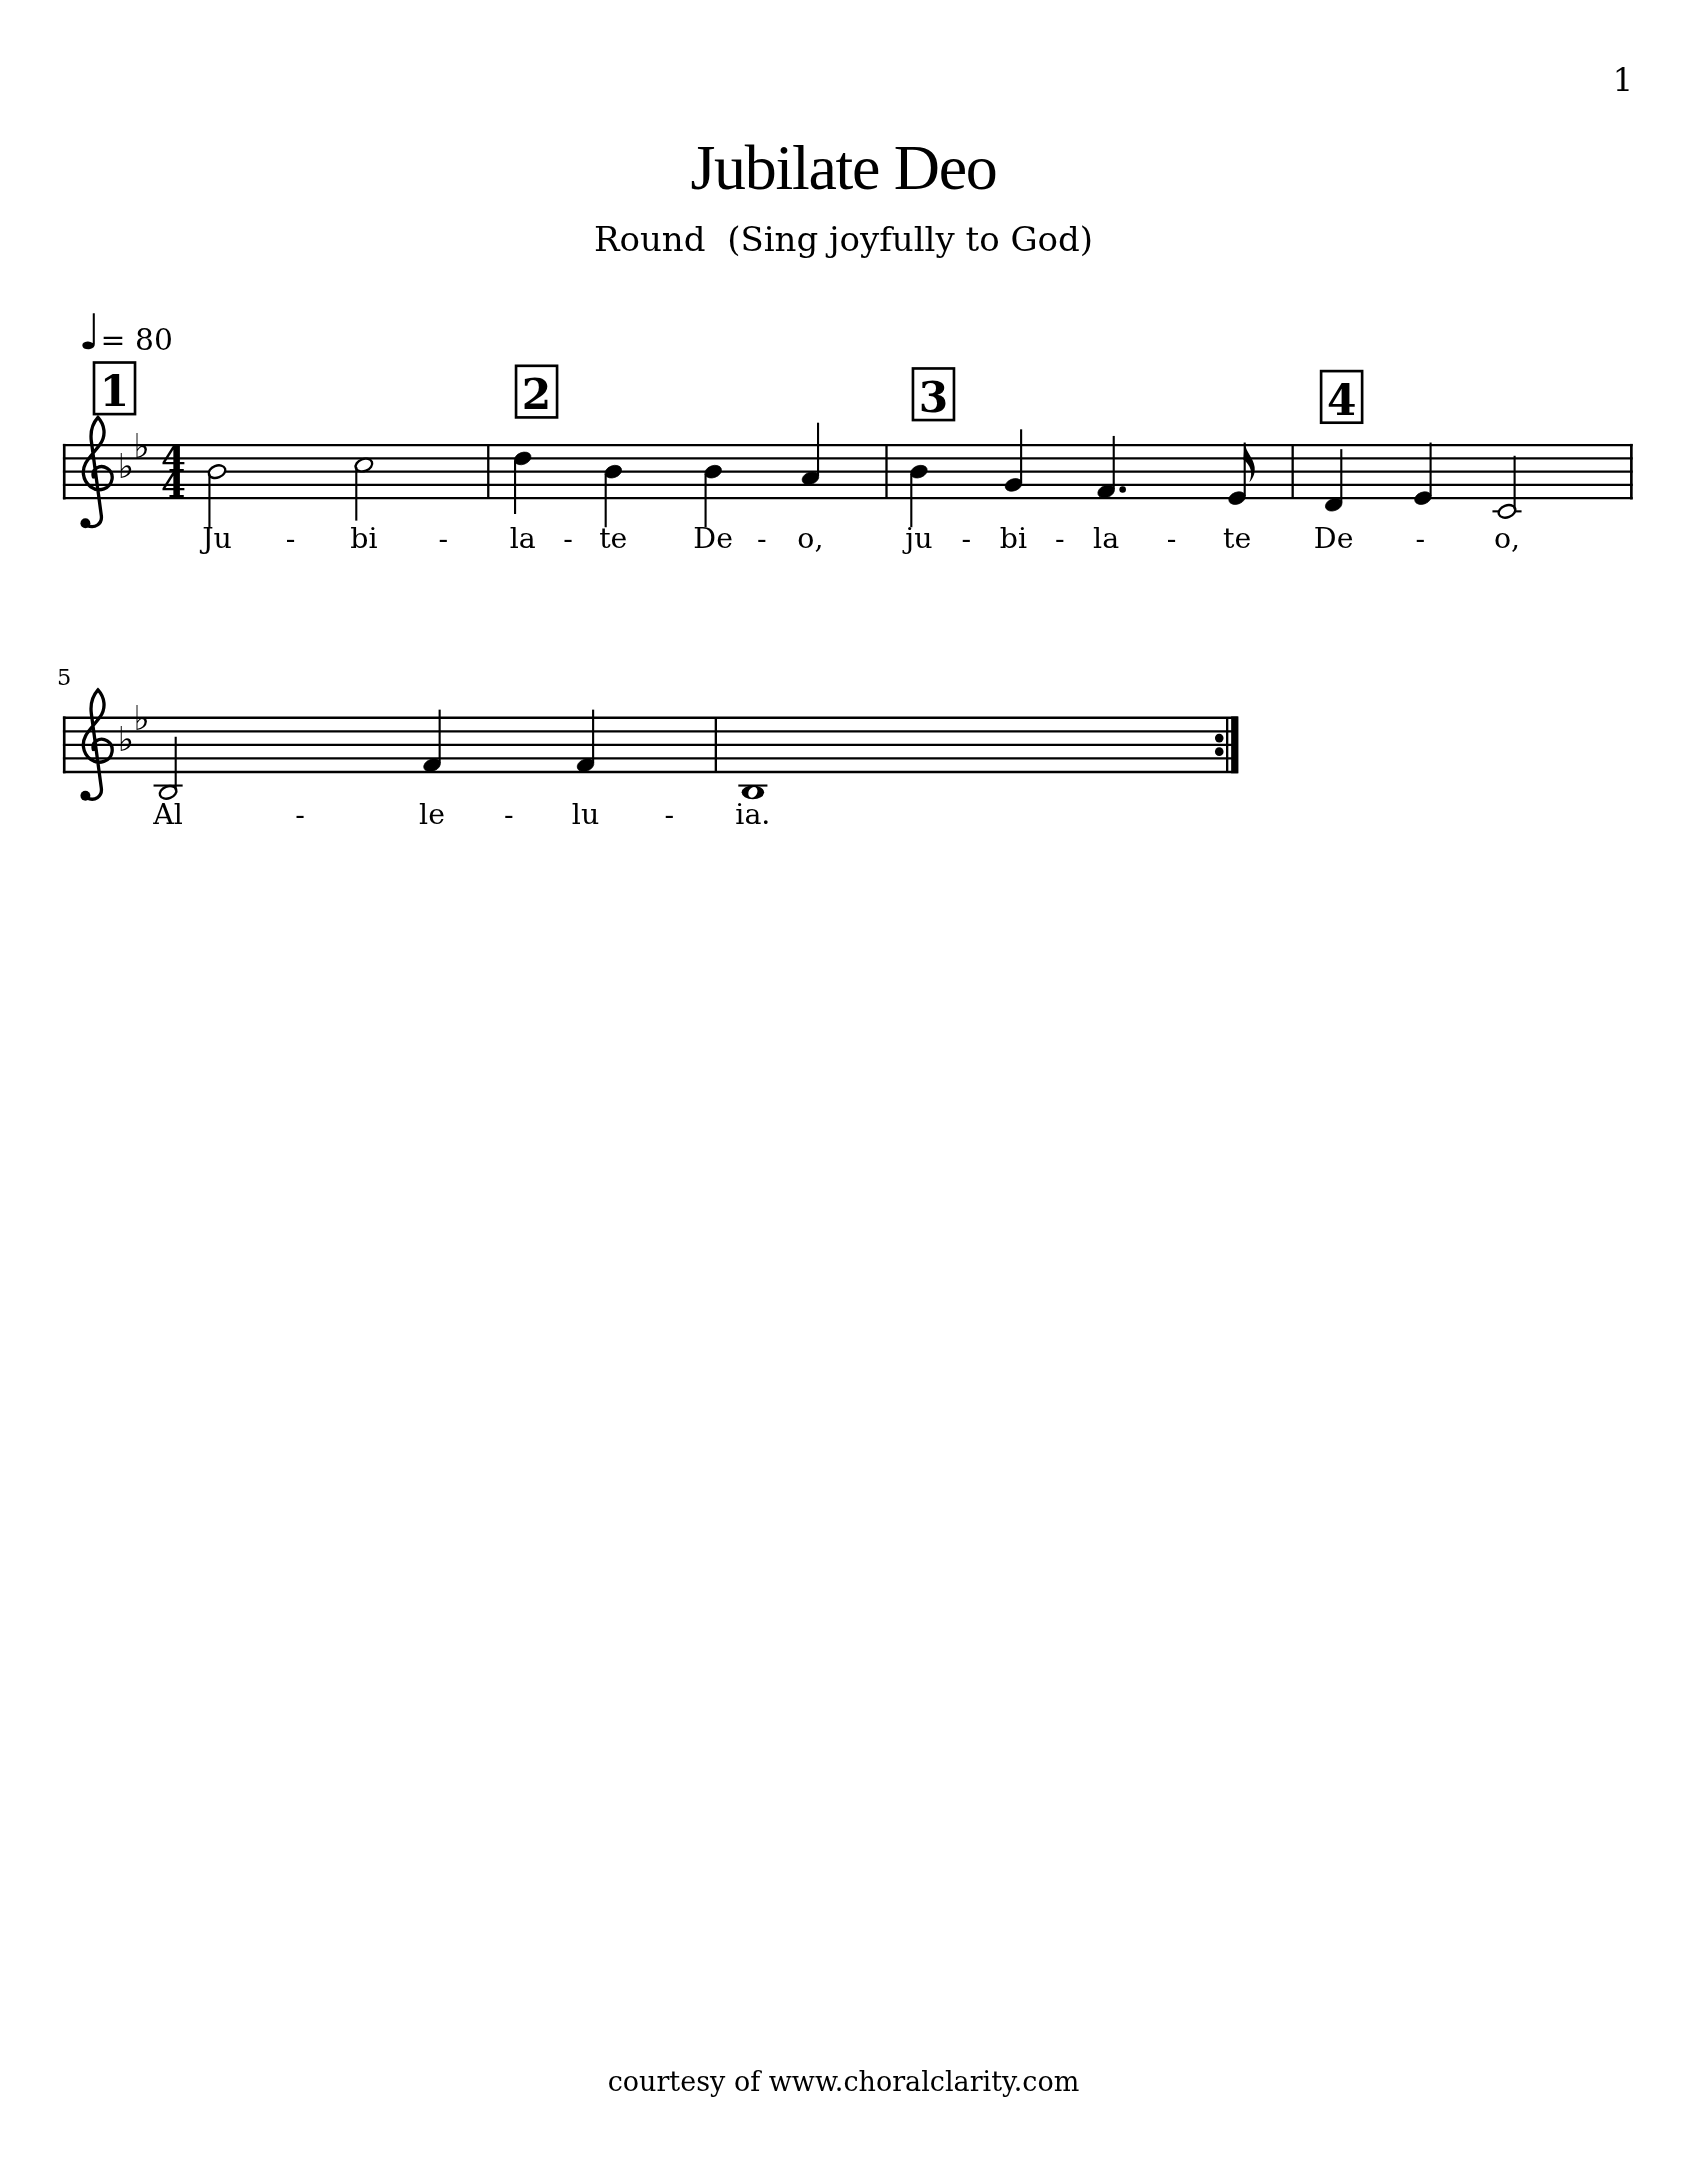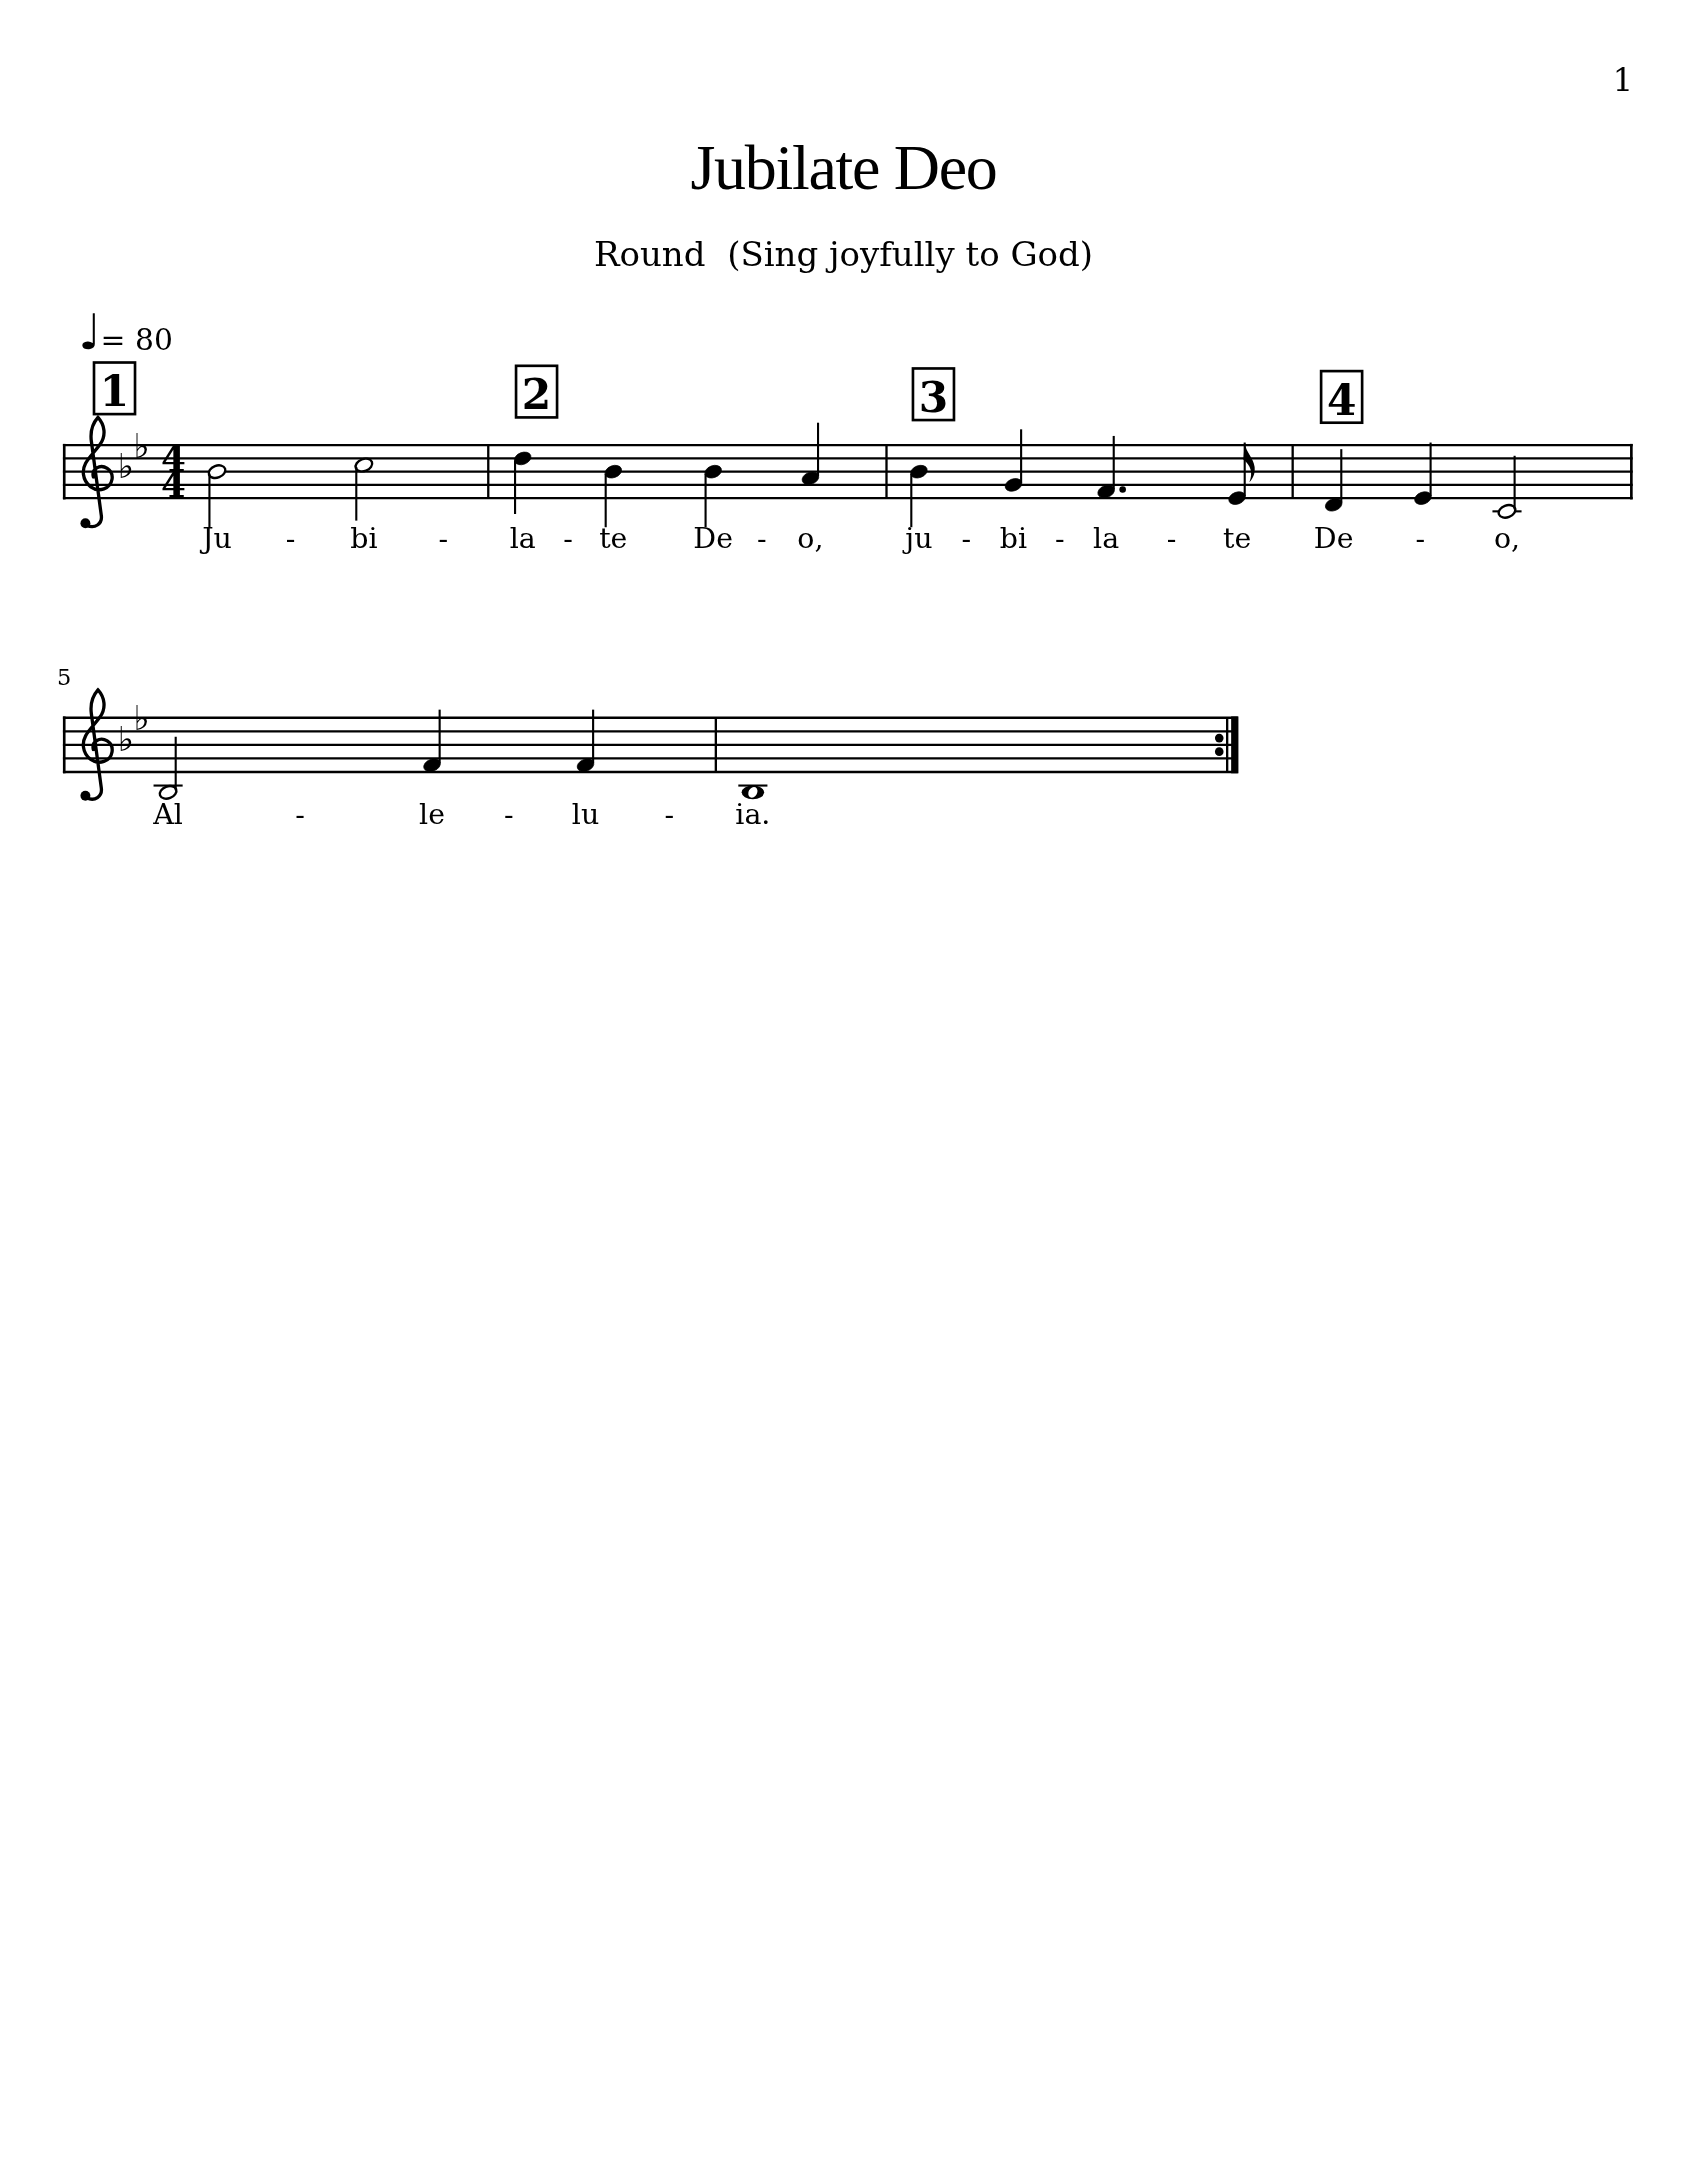--- a/index.html
+++ b/index.html
@@ -1,21 +1,21 @@
 <!DOCTYPE html>
 <html style="font-size:10.6px"><head>
 <meta charset="utf-8">
 <style>
   html,body{margin:0;padding:0;background:#888;}
   .page{width:1687px;height:2183px;position:relative;background:#ffffff;
         font-family:"DejaVu Serif", serif;color:#000;overflow:hidden;}
   .abs{position:absolute;}
   .page-number{top:61px;right:54px;font-size:32px;}
   .title{top:131px;left:0;right:0;text-align:center;font-size:64px;letter-spacing:-1.3px;font-family:Liberation Serif, serif;}
-  .subtitle{top:234px;left:0;right:0;text-align:center;font-size:34px;white-space:pre;}
+  .subtitle{top:219px;left:0;right:0;text-align:center;font-size:34px;white-space:pre;}
   .footer{top:2066px;left:0;right:0;text-align:center;font-size:27px;}
   svg text{fill:#000;}
   .tempo-eq{font-family:"DejaVu Serif",serif;font-size:45px;}
   .tempo-note{font-family:"DejaVu Sans",sans-serif;font-size:74px;}
   .timesig{font-family:"DejaVu Serif",serif;font-size:54px;font-weight:bold;text-anchor:middle;}
   .flat{font-family:"DejaVu Sans",sans-serif;font-size:52px;text-anchor:middle;}
   .rehearsal{font-family:"DejaVu Serif",serif;font-size:64px;font-weight:bold;text-anchor:middle;}
   .measure-num{font-family:"DejaVu Serif",serif;font-size:34px;}
   .lyric{font-family:"DejaVu Serif",serif;font-size:43px;text-anchor:middle;}
 </style>
@@ -152,14 +152,15 @@
         <line x1="896.5" y1="1153.75" x2="896.5" y2="1072.75" stroke="#000" stroke-width="3.2"></line>
         <text x="885" y="1245" class="lyric">lu</text>
         <text x="1011.5" y="1245" class="lyric">-</text>
         <line x1="1116" y1="1187.5" x2="1160" y2="1187.5" stroke="#000" stroke-width="3.2"></line>
         <ellipse cx="1138" cy="1197.75" rx="17" ry="10.5" fill="#000"></ellipse>
         <ellipse cx="1138" cy="1197.75" rx="8.5" ry="6.5" fill="#fff" transform="rotate(-62 1138 1197.75)"></ellipse>
         <text x="1138" y="1245" class="lyric">ia.</text>
       </g>
   </svg>
 
+  <div class="abs footer">courtesy of www.choralclarity.com</div>
 </div>
 
 
 </body></html>

